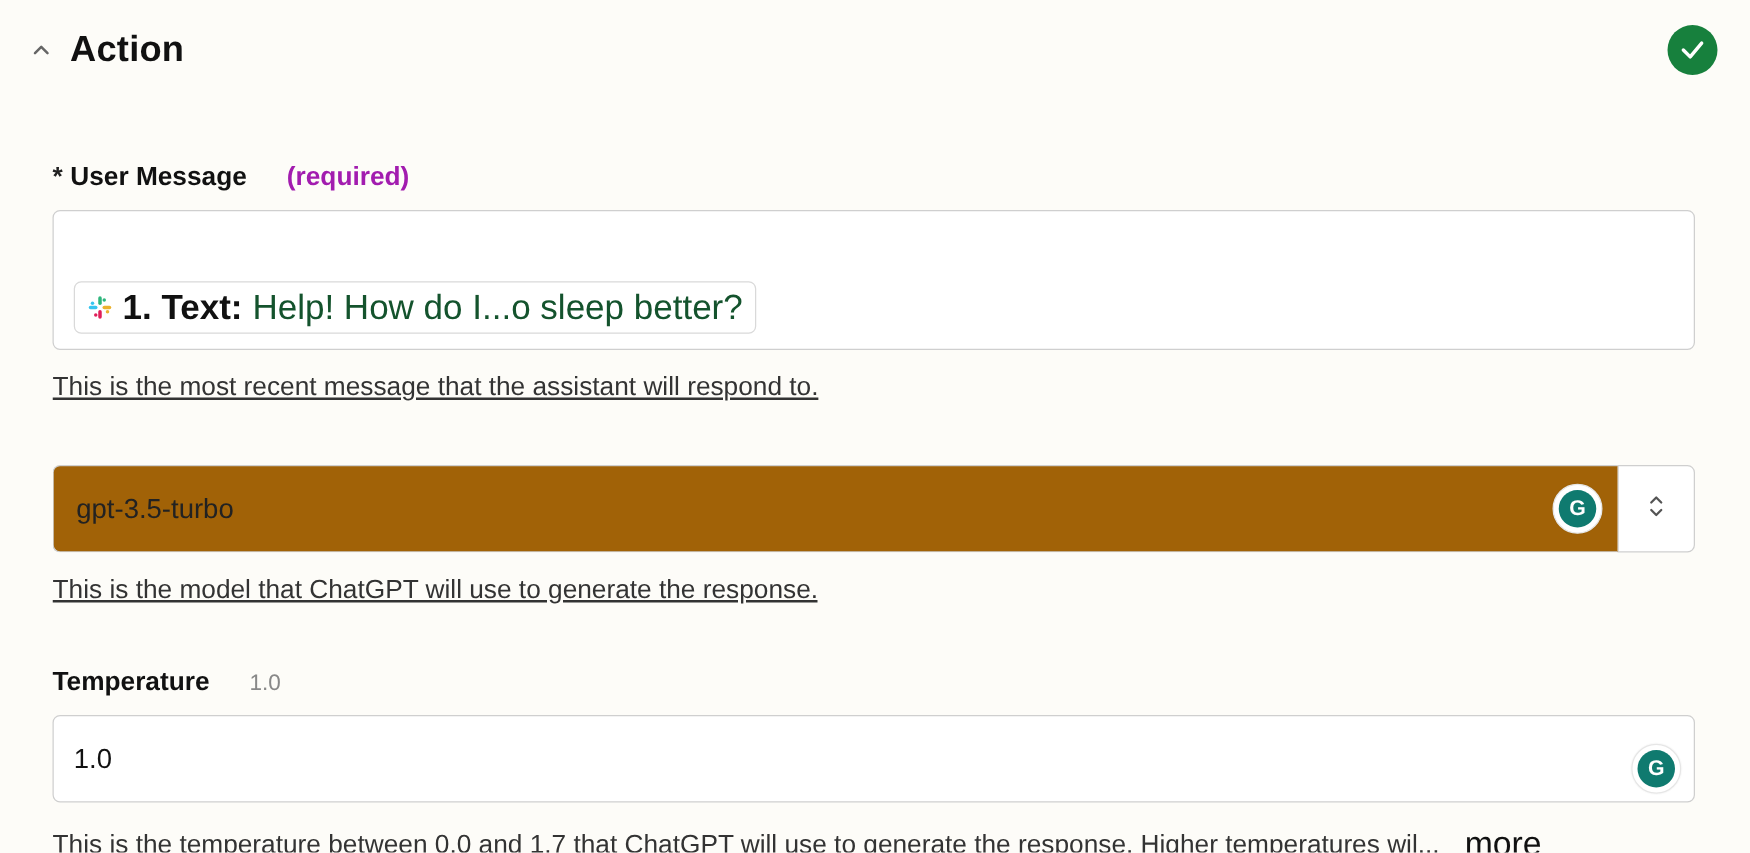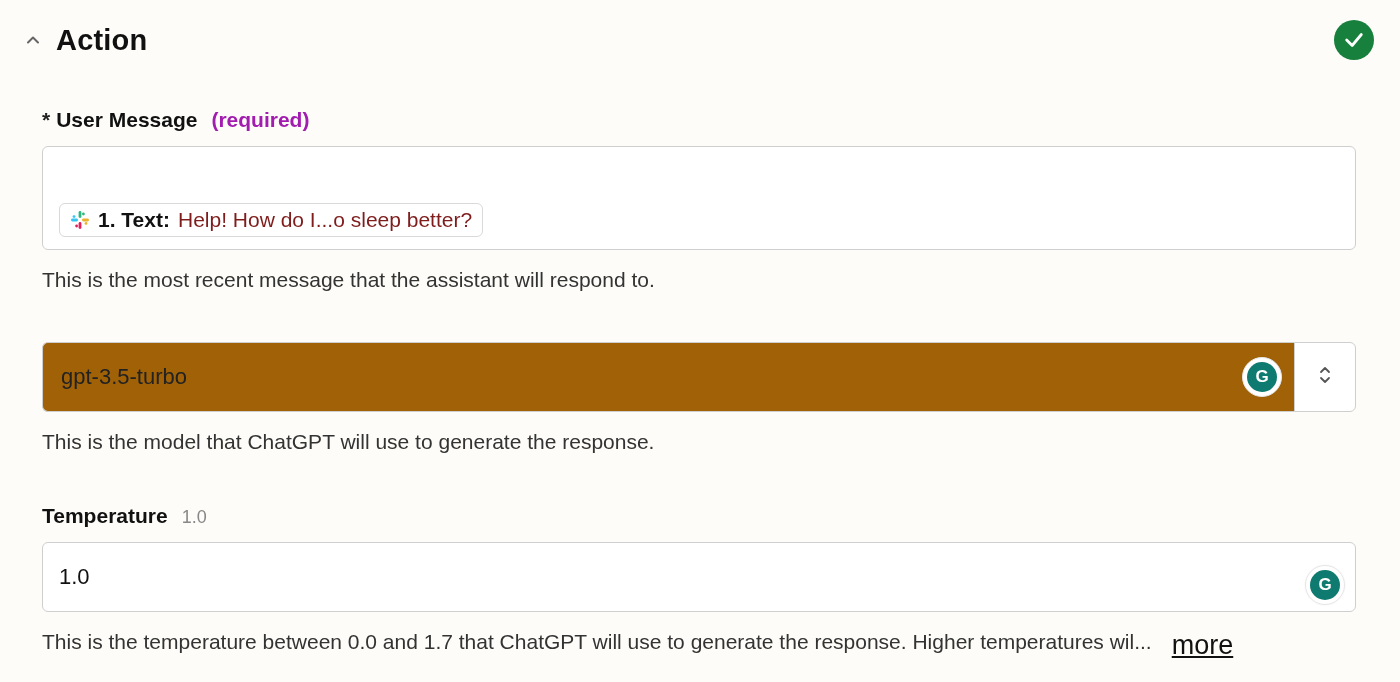--- a/index.html
+++ b/index.html
@@ -15,21 +15,21 @@
     overflow: hidden;
     color: #222;
   }
   .panel {
     padding: 20px 22px 0 22px;
   }
   .header-row {
     display: flex;
     align-items: center;
     justify-content: space-between;
-    margin-bottom: 48px;
+    margin-bottom: 70px;
   }
   .header-left {
     display: flex;
     align-items: center;
     gap: 12px;
   }
   .chevron {
     width: 22px;
     height: 22px;
     display: inline-flex;
@@ -60,21 +60,21 @@
   .field-block {
     margin-bottom: 50px;
   }
   .field-block:last-child {
     margin-bottom: 0;
   }
   .field-label-row {
     margin-bottom: 14px;
     display: flex;
     align-items: baseline;
-    gap: 14px;
+    gap: 32px;
     font-size: 21px;
   }
   .field-label {
     font-weight: 700;
     color: #111;
   }
   .field-required {
     color: #a21caf;
     font-weight: 700;
   }
@@ -97,46 +97,47 @@
     color: #111;
   }
   .pill {
     display: inline-flex;
     align-items: center;
     gap: 8px;
     border: 1px solid #d9d9d9;
     border-radius: 6px;
     background: #fff;
     padding: 4px 10px;
-    font-size: 21px;
+    font-size: 28px;
     margin-top: 44px;
   }
   .pill-prefix {
     font-weight: 700;
     color: #111;
   }
   .pill-text {
-    color: #7f1d1d;
+    color: #14532d;
     font-weight: 400;
   }
   .slack-icon {
     width: 20px;
     height: 20px;
     display: inline-flex;
     align-items: center;
     justify-content: center;
   }
   .helper {
     margin-top: 18px;
     font-size: 21px;
     color: #333;
     display: flex;
-    align-items: flex-start;
+    align-items: center;
     gap: 20px;
     flex-wrap: nowrap;
+    text-decoration: underline;
   }
   .helper-text {
     white-space: nowrap;
     overflow: hidden;
     text-overflow: clip;
   }
   .more-link {
     text-decoration: underline;
     color: #111;
     cursor: pointer;

